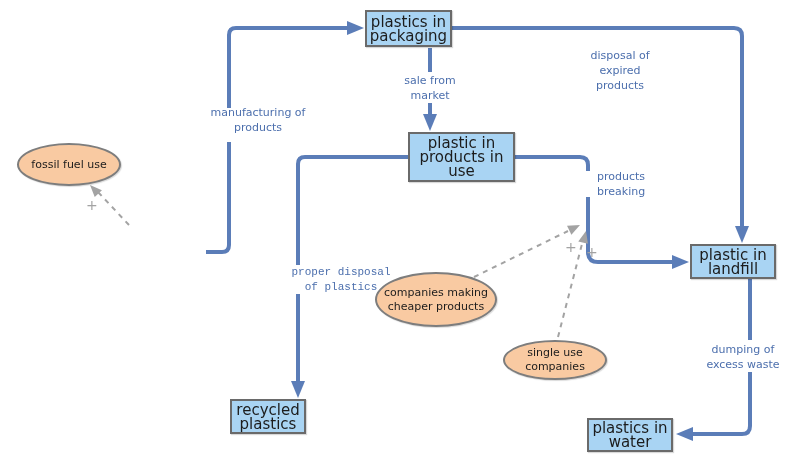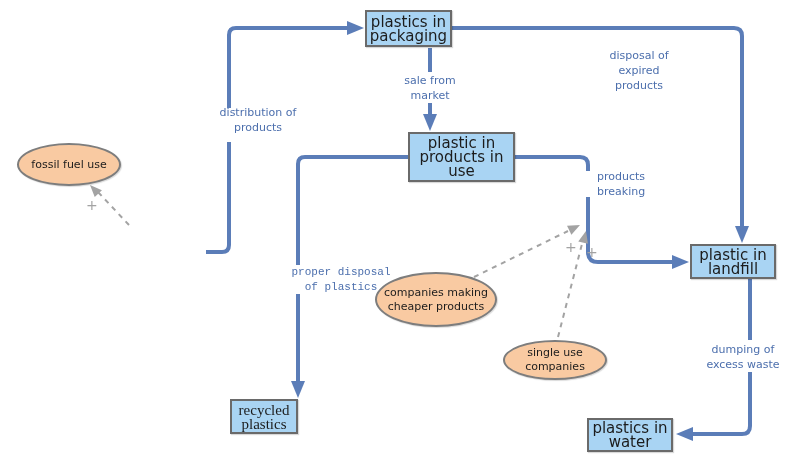--- a/index.html
+++ b/index.html
@@ -103,41 +103,41 @@
   <div class="node-box" style="left:365px;top:10px;width:87px;height:37px;">plastics in
 packaging</div>
 
   <div class="node-box" style="left:408px;top:132px;width:107px;height:50px;">plastic in
 products in use</div>
 
 
   <div class="node-box" style="left:690px;top:244px;width:86px;height:35px;">plastic in
 landfill</div>
 
-  <div class="node-box" style="left:230px;top:399px;width:68px;height:35px;font-family:Liberation Serif, serif;">recycled
+  <div class="node-box" style="left:230px;top:399px;width:76px;height:35px;">recycled
 plastics</div>
 
   <div class="node-box" style="left:587px;top:418px;width:86px;height:34px;">plastics in
 water</div>
 
   <div class="node-ellipse" style="left:17px;top:143px;width:104px;height:43px;">fossil fuel use</div>
 
   <div class="node-ellipse" style="left:375px;top:272px;width:122px;height:55px;">companies making
 cheaper products</div>
 
   <div class="node-ellipse" style="left:503px;top:340px;width:104px;height:40px;">single use
 companies</div>
 
-  <div class="flow-label" style="left:198px;top:105px;">distribution of
+  <div class="flow-label" style="left:198px;top:105px;">manufacturing of
 products</div>
 
   <div class="flow-label" style="left:370px;top:73px;">sale from
 market</div>
 
-  <div class="flow-label" style="left:579px;top:48px;">disposal of
+  <div class="flow-label" style="left:560px;top:48px;">disposal of
 expired
 products</div>
 
   <div class="flow-label left-align" style="left:597px;top:169px;">products
 breaking</div>
 
   <div class="flow-label" style="left:281px;top:265px;font-family:Liberation Mono, monospace;">proper disposal
 of plastics</div>
 
   <div class="flow-label" style="left:683px;top:342px;">dumping of

